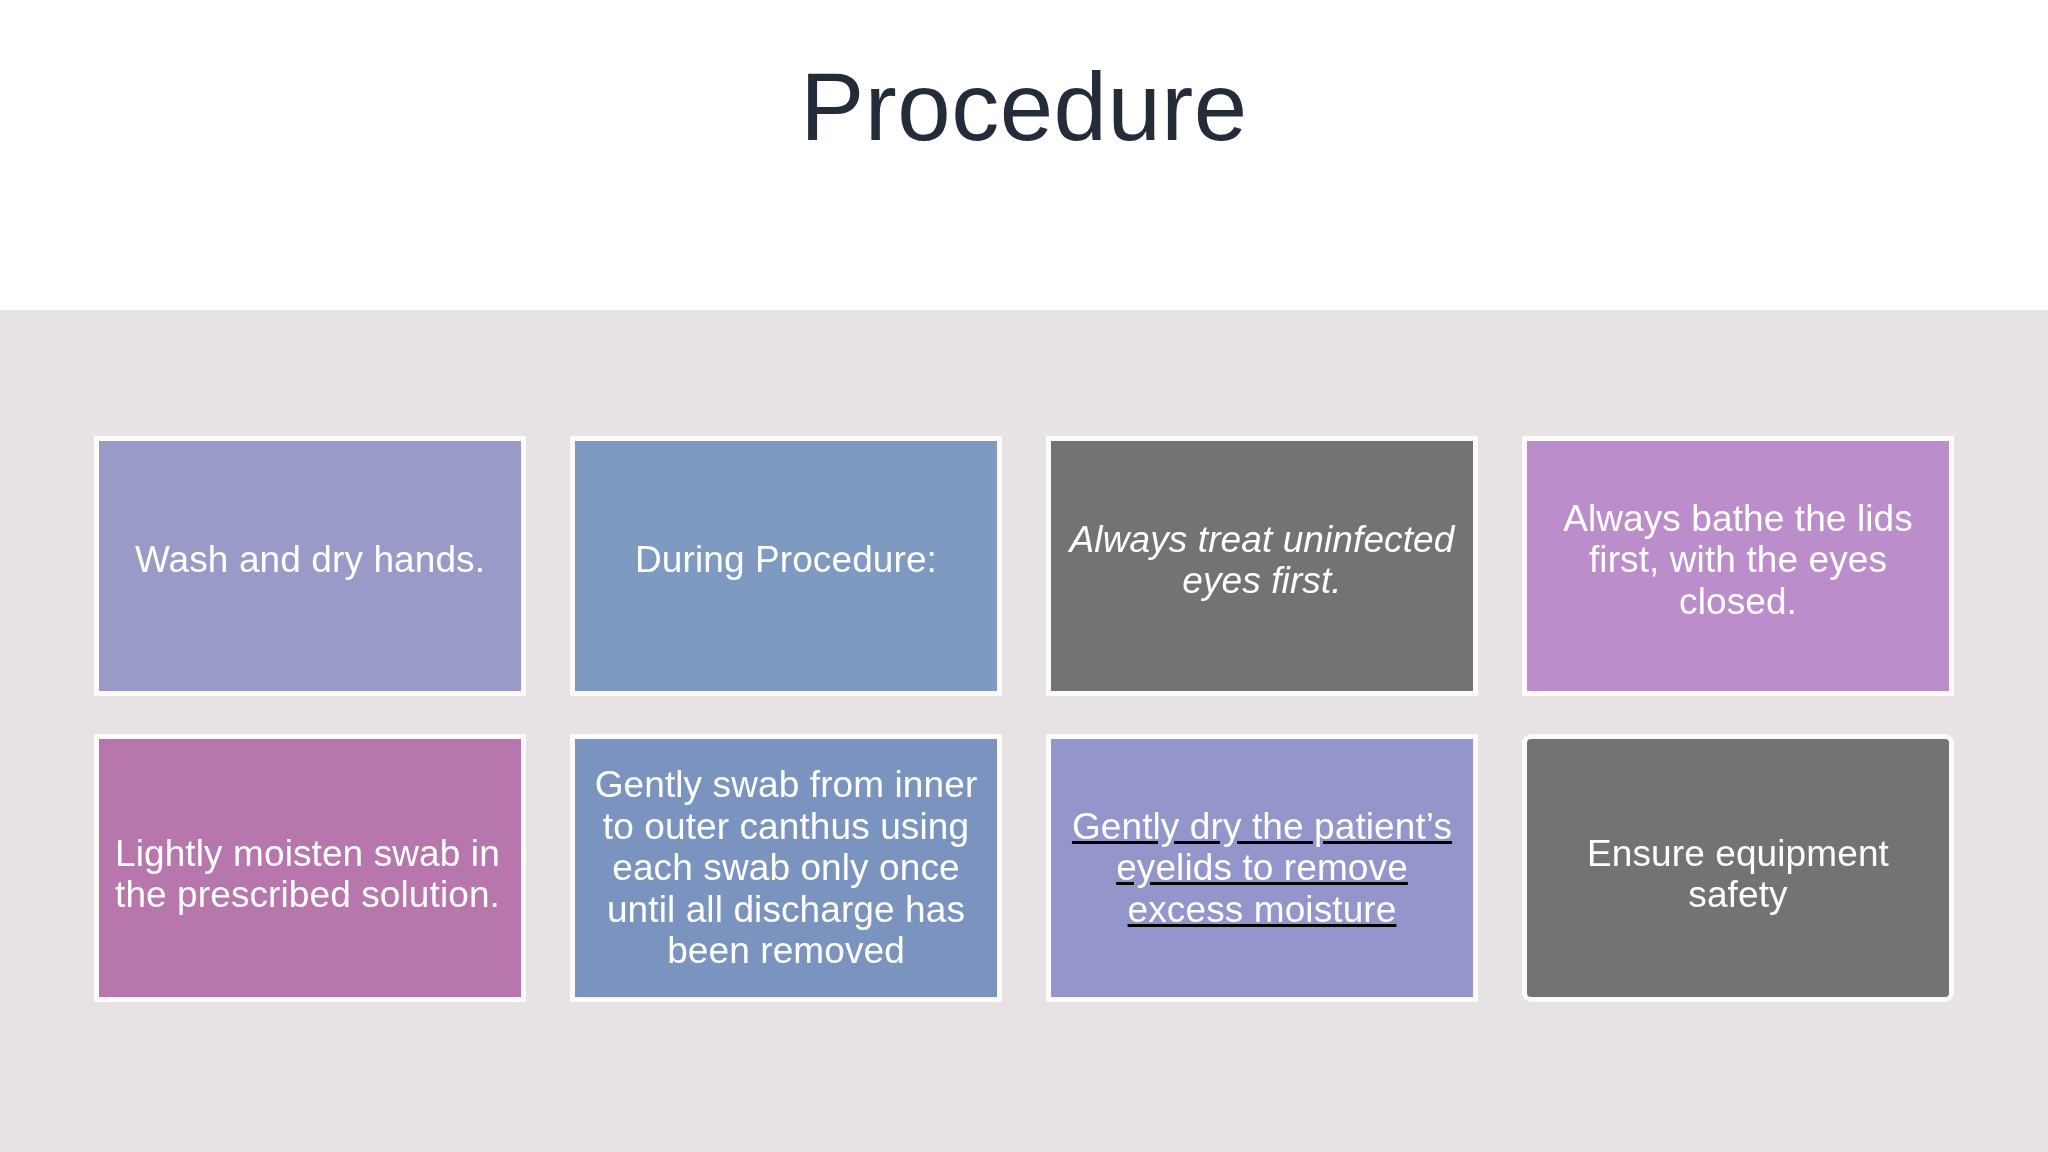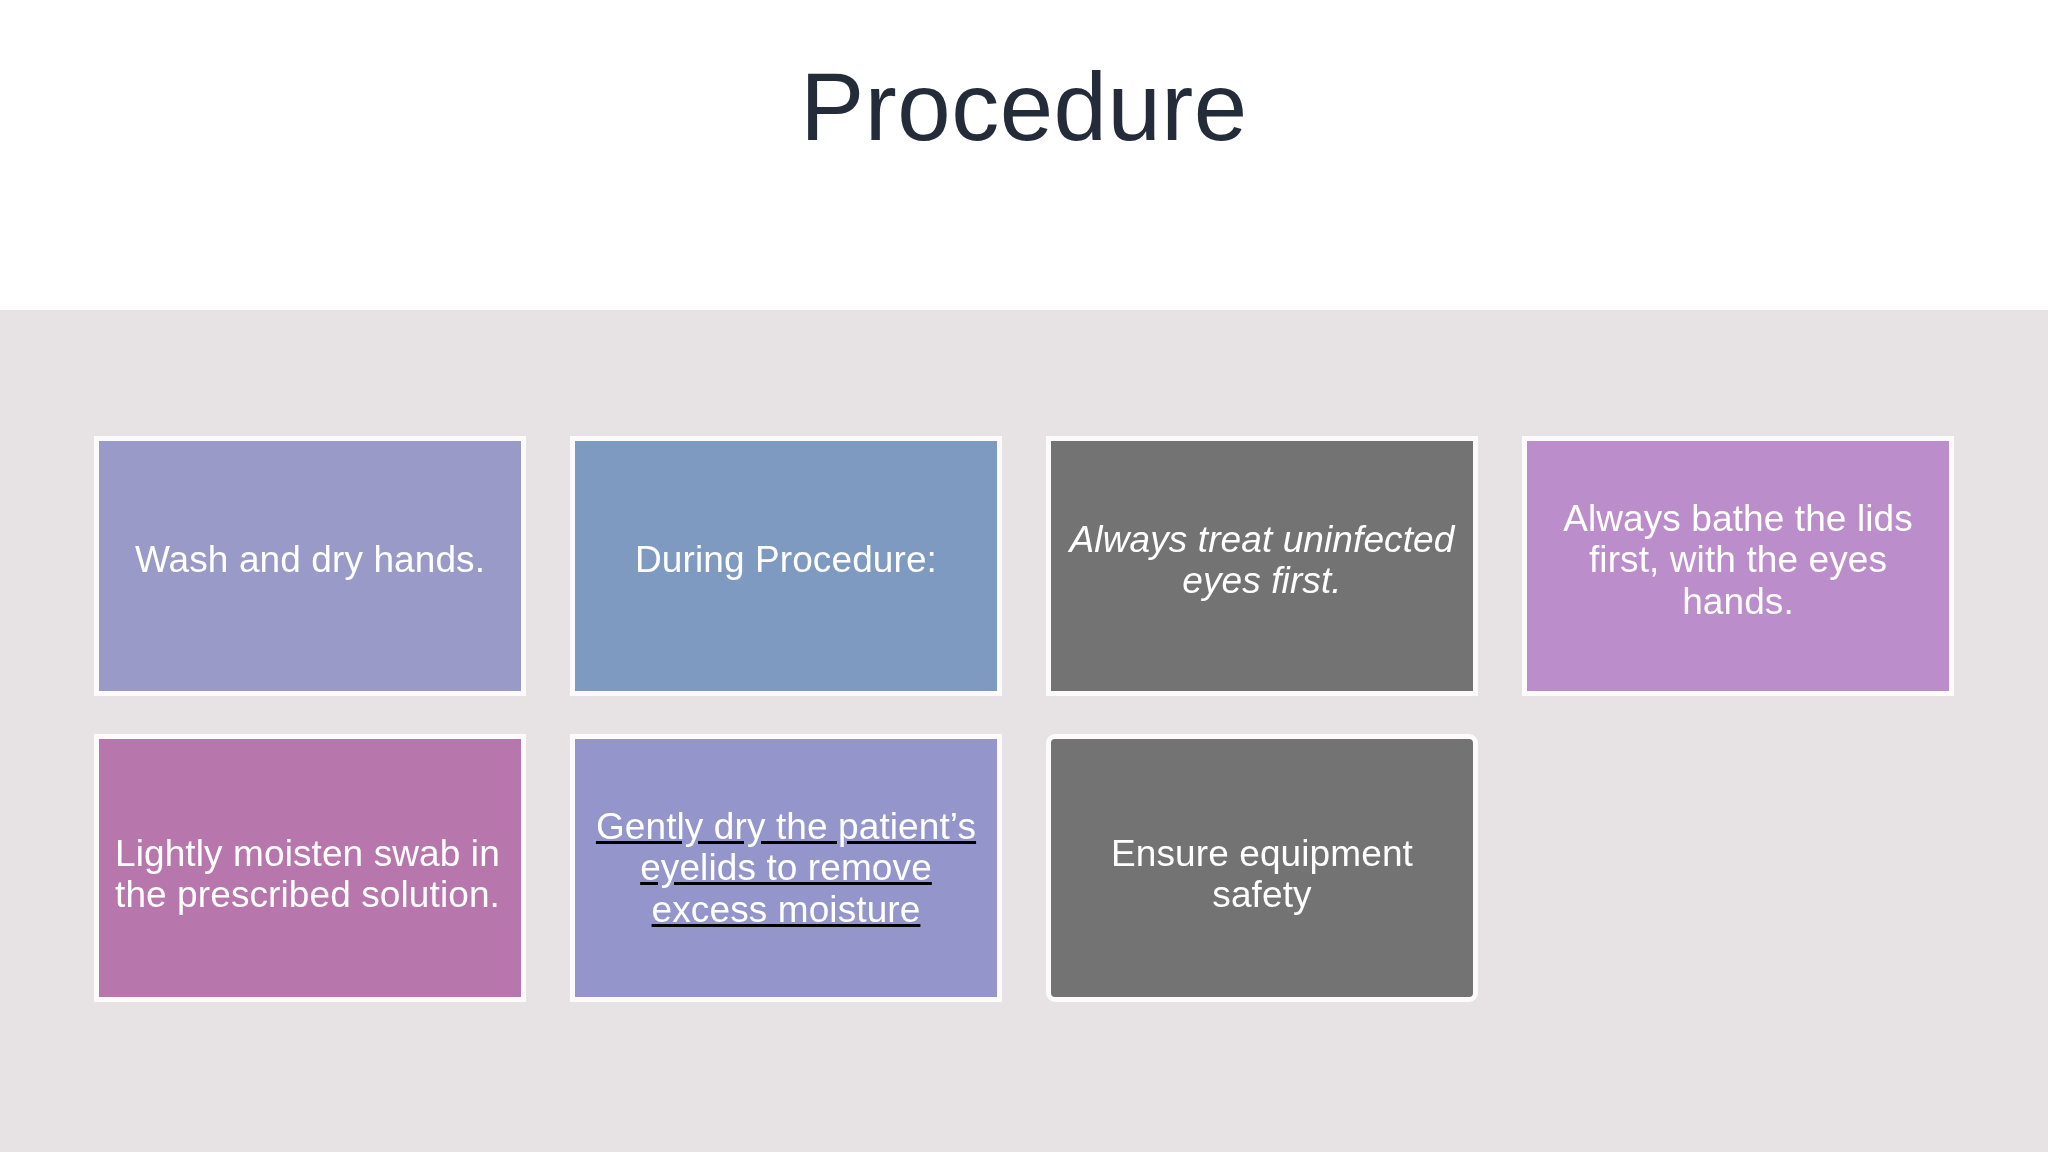--- a/index.html
+++ b/index.html
@@ -115,27 +115,30 @@
 
       <div class="card nudge-up" style="background-color: rgb(126, 154, 192); border-color: rgb(252, 250, 250);">
         <span class="card-text">During Procedure:</span>
       </div>
 
       <div class="card nudge-up" style="background-color: #737373; border-color: rgb(252, 250, 250); font-style: italic;">
         <span class="card-text">Always treat uninfected eyes first.</span>
       </div>
 
       <div class="card nudge-up" style="background-color: rgb(187, 142, 203); border-color: rgb(252, 250, 250);">
-        <span class="card-text">Always bathe the lids first, with the eyes hands.</span>
+        <span class="card-text">Always bathe the lids first, with the eyes closed.</span>
       </div>
 
       <div class="card align-left nudge-down" style="background-color: rgb(183, 119, 172); border-color: rgb(252, 250, 250);">
         <span class="card-text">Lightly moisten swab in the prescribed solution.</span>
       </div>
 
+      <div class="card" style="background-color: rgb(123, 148, 191); border-color: rgb(252, 250, 250);">
+        <span class="card-text">Gently swab from inner to outer canthus using each swab only once until all discharge has been removed</span>
+      </div>
 
       <div class="card" style="background-color: rgb(147, 149, 203); border-color: rgb(252, 250, 250); text-decoration: underline;">
         <span class="card-text">Gently dry the patient’s eyelids to remove excess moisture</span>
       </div>
 
       <div class="card nudge-down" style="background-color: #737373; border-color: rgb(252, 250, 250); border-radius: 9px;">
         <span class="card-text">Ensure equipment safety</span>
       </div>
 
     </div>

